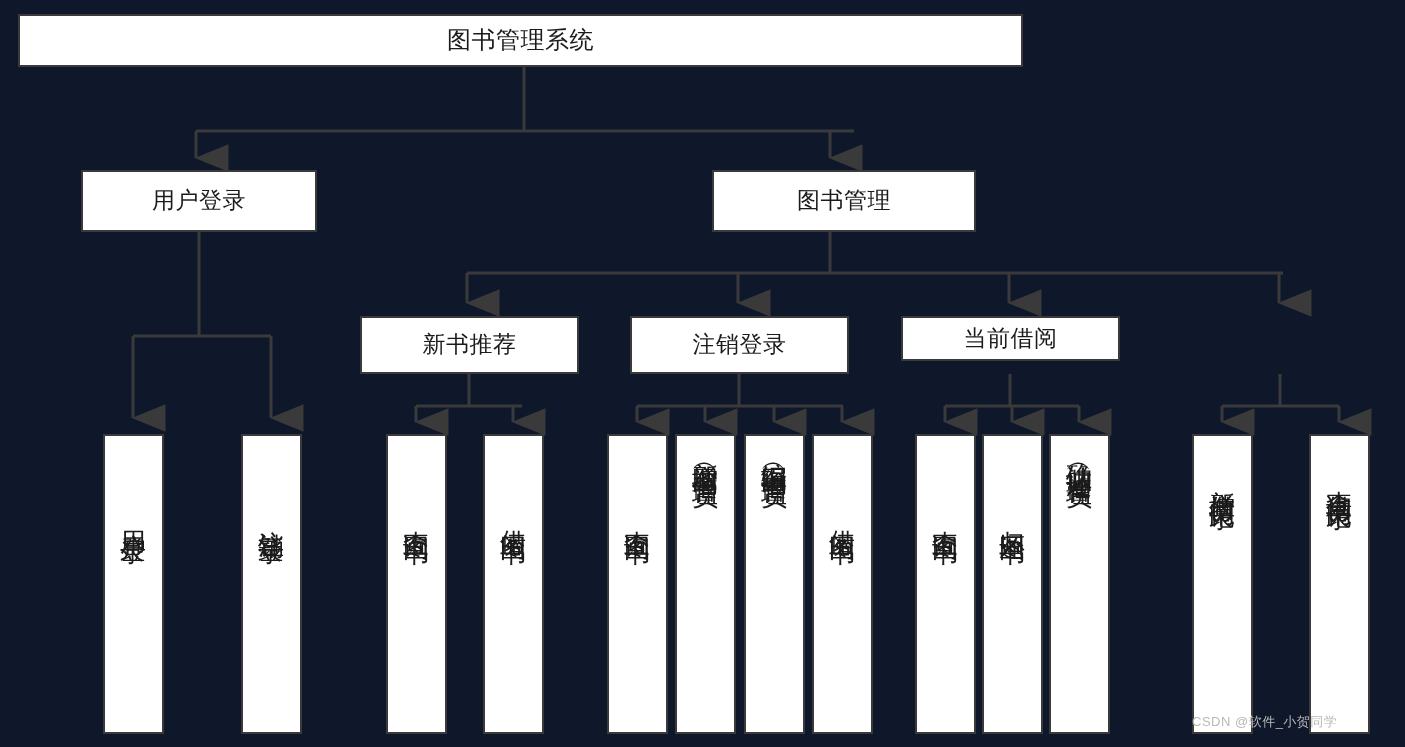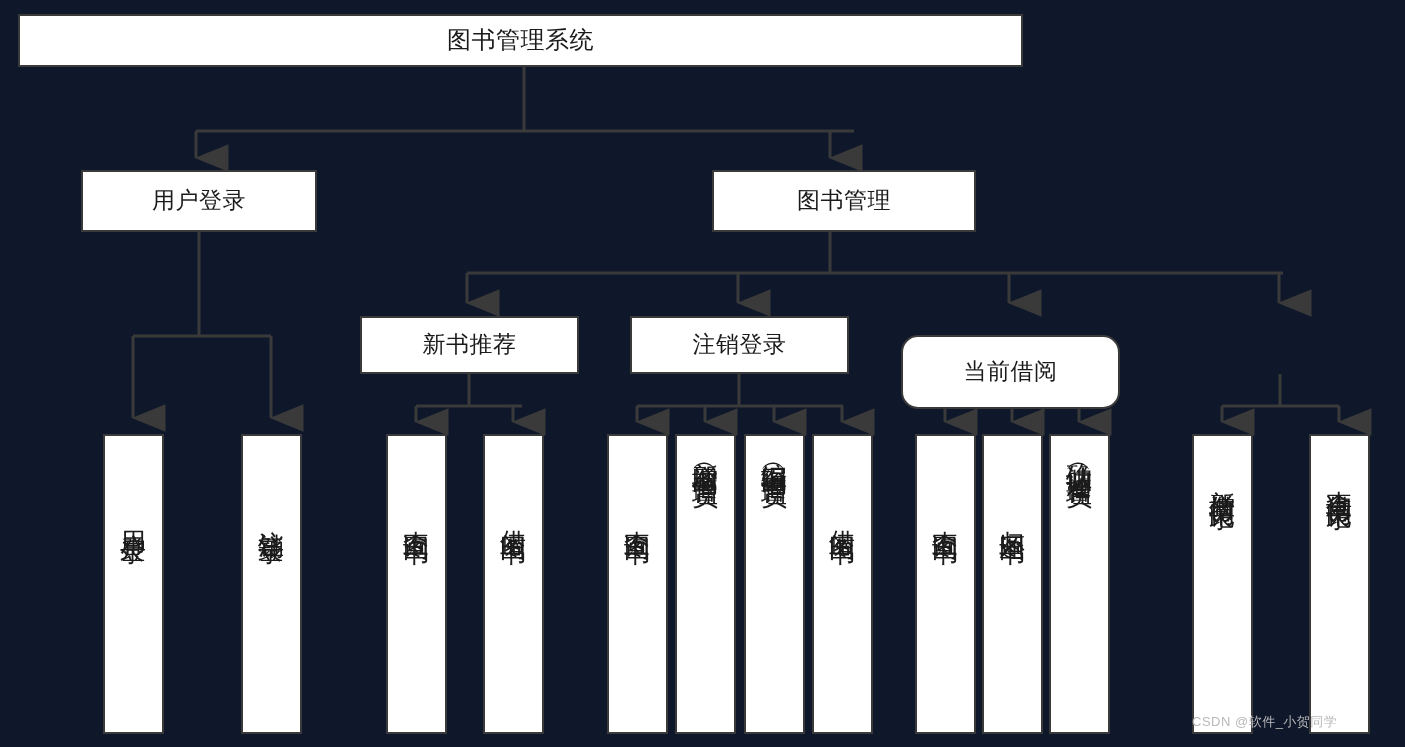--- a/index.html
+++ b/index.html
@@ -145,21 +145,21 @@
   </div>
 
   <div class="node horizontal" style="left:360px; top:316px; width:219px; height:58px;align-items:center;">
     <span class="node-label">新书推荐</span>
   </div>
 
   <div class="node horizontal" style="left:630px; top:316px; width:219px; height:58px;">
     <span class="node-label">注销登录</span>
   </div>
 
-  <div class="node horizontal" style="left:901px; top:335px; width:219px; height:74px;border-radius:17px;">
+  <div class="node horizontal" style="left:901px; top:316px; width:219px; height:45px;">
     <span class="node-label">当前借阅</span>
   </div>
 
 
   <div class="node vertical" style="left:103px; top:434px; width:61px; height:300px; padding-top:74px;">
     <span class="node-label">用户登录</span>
   </div>
 
   <div class="node vertical" style="left:241px; top:434px; width:61px; height:300px; padding-top:74px;">
     <span class="node-label">注销登录</span>

